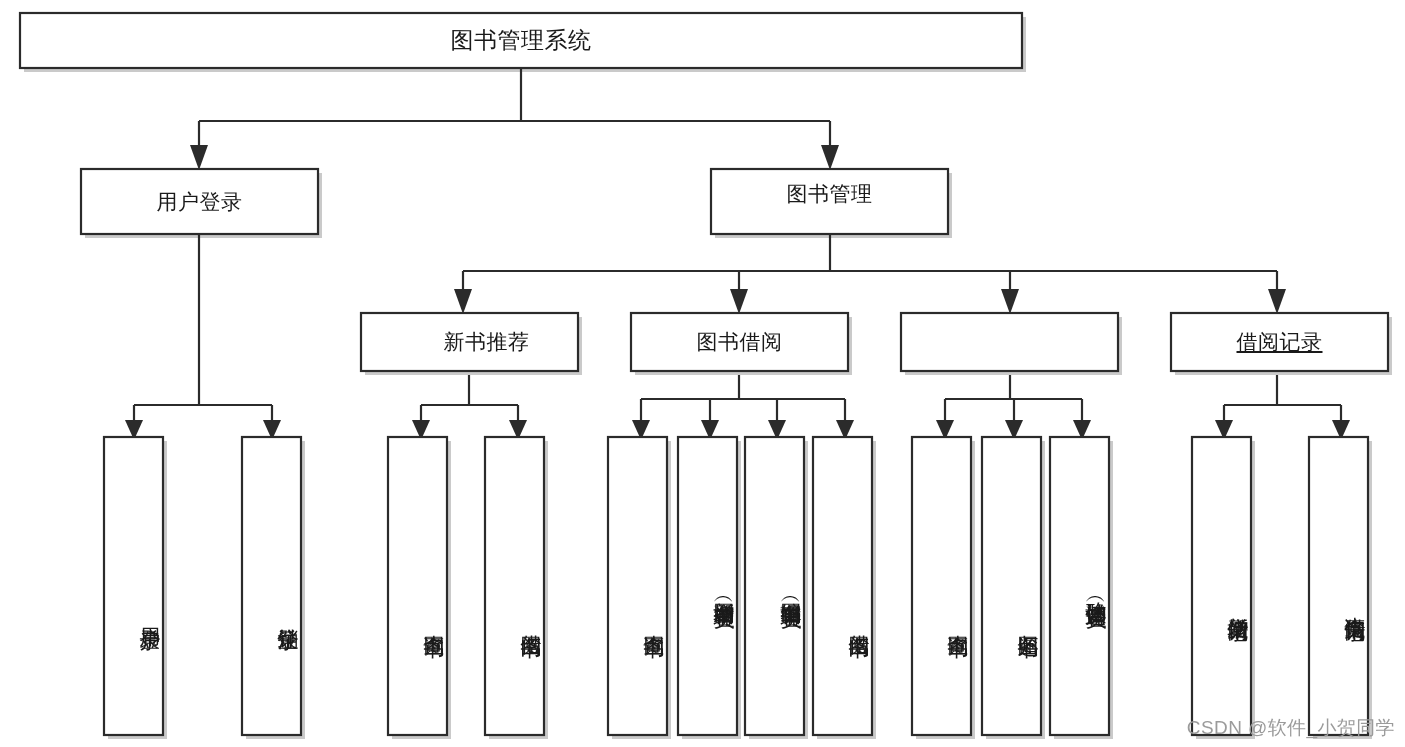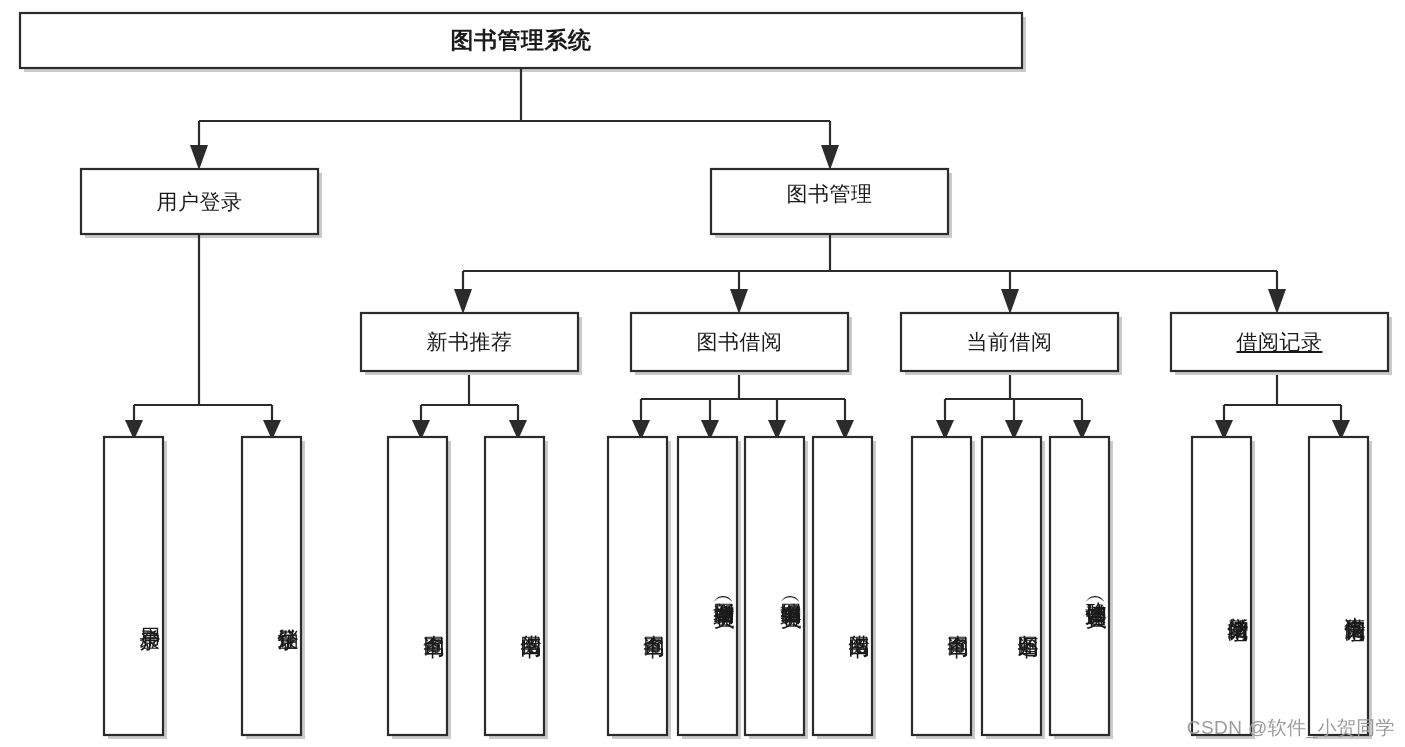--- a/index.html
+++ b/index.html
@@ -212,31 +212,30 @@
 
       <rect class="node-box" x="912" y="437" width="59" height="298"></rect>
       <rect class="node-box" x="982" y="437" width="59" height="298"></rect>
       <rect class="node-box" x="1050" y="437" width="59" height="298"></rect>
 
       <rect class="node-box" x="1192" y="437" width="59" height="298"></rect>
       <rect class="node-box" x="1309" y="437" width="59" height="298"></rect>
     </g>
   </svg>
 
-  <div class="node-label-h" style="left:20px; top:13px; width:1002px; height:55px; font-size:23px;font-weight:bold;">图书管理系统</div>
+  <div class="node-label-h" style="left:20px; top:13px; width:1002px; height:55px; font-size:23px;">图书管理系统</div>
 
   <div class="node-label-h" style="left:81px; top:169px; width:237px; height:65px;">用户登录</div>
 
   <div class="node-label-h" style="left:711px; top:169px; width:237px; height:50px;border-radius:25px;">图书管理</div>
 
-  <div class="node-label-h" style="left:361px; top:313px; width:217px; height:58px;">新书推荐</div>
+  <div class="node-label-h" style="left:361px; top:313px; width:217px; height:58px;padding-left:17px;">新书推荐</div>
 
   <div class="node-label-h" style="left:631px; top:313px; width:217px; height:58px;">图书借阅</div>
 
-  <div class="node-label-h" style="left:901px; top:313px; width:217px; height:58px;">当前借阅</div>
 
   <div class="node-label-h" style="left:1171px; top:313px; width:217px; height:58px;text-decoration:underline;">借阅记录</div>
 
   <div class="node-label-v" style="left:104px; top:490px; width:59px; height:245px;">用户登录</div>
   <div class="node-label-v" style="left:242px; top:490px; width:59px; height:245px;">注销登录</div>
 
   <div class="node-label-v" style="left:388px; top:505px; width:59px; height:230px;">查询图书</div>
   <div class="node-label-v" style="left:485px; top:505px; width:59px; height:230px;">借阅图书</div>
 
   <div class="node-label-v" style="left:608px; top:505px; width:59px; height:230px;">查询图书</div>

